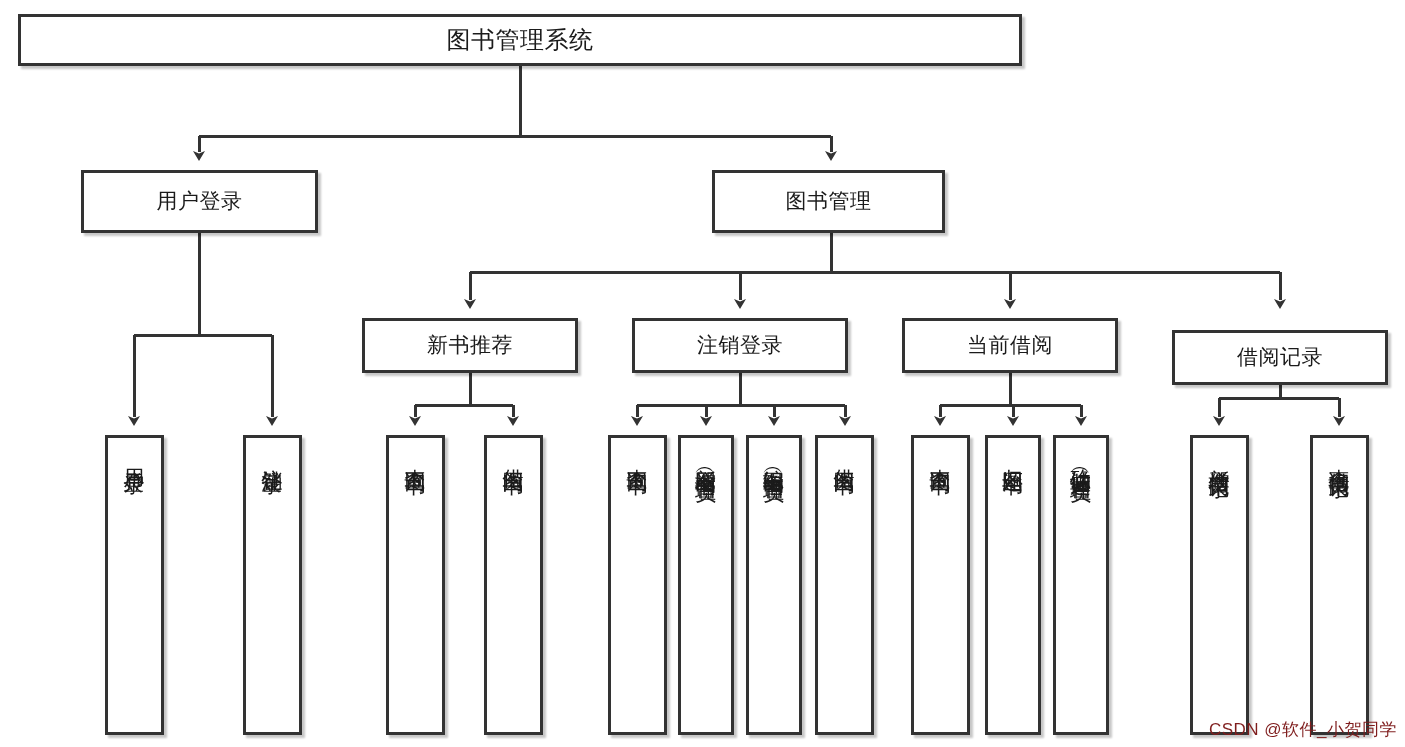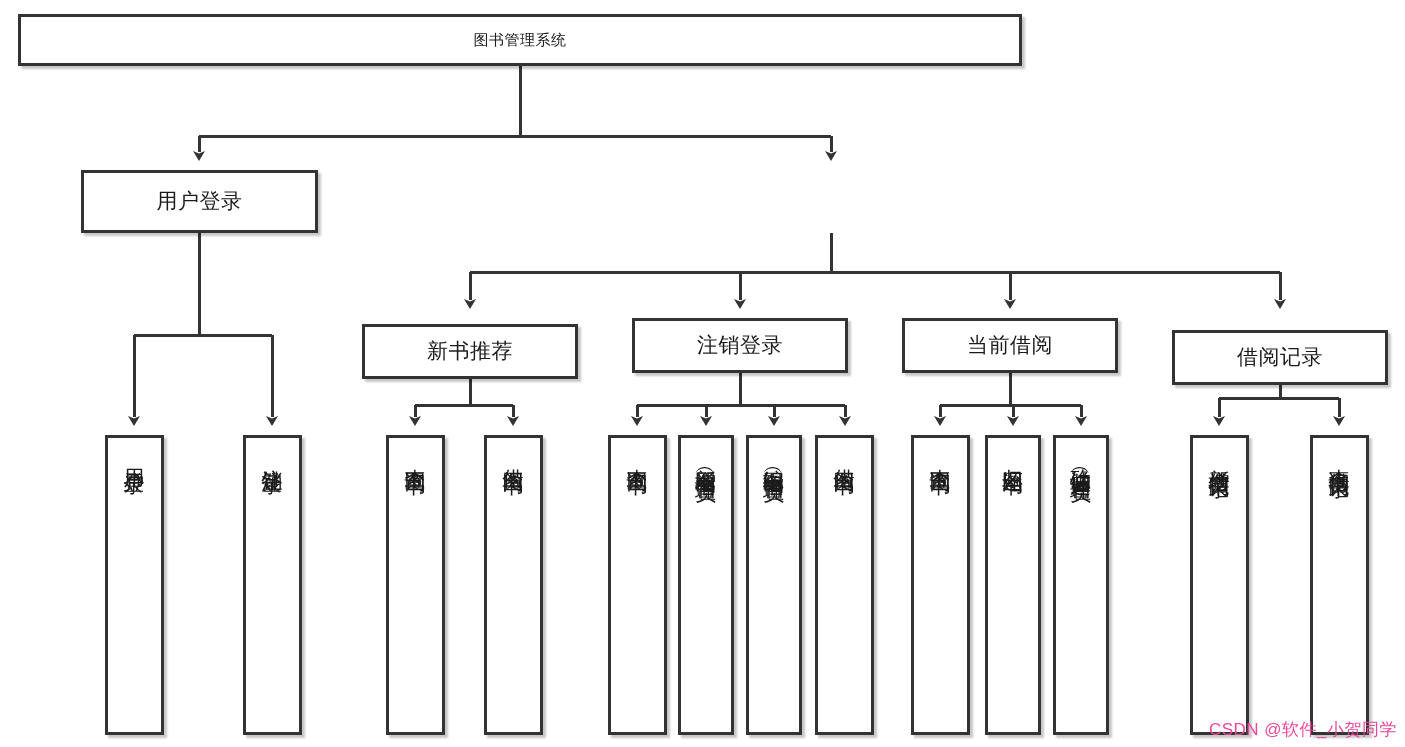--- a/index.html
+++ b/index.html
@@ -42,39 +42,39 @@
     align-items: center;
     justify-content: center;
     color: #1b1b1b;
   }
   .node .label {
     font-size: 21px;
     line-height: 1.15;
     letter-spacing: 0.5px;
     white-space: nowrap;
   }
-  .node.root .label { font-size: 15px; }
+  .node.root .label { font-size: 24px; }
   .node.vertical {
     align-items: flex-start;
     padding-top: 14px;
   }
   .node.vertical .label {
     writing-mode: vertical-rl;
     text-orientation: upright;
     font-size: 21px;
     letter-spacing: 2px;
     white-space: nowrap;
     line-height: 1;
   }
   #watermark {
     position: absolute;
     right: 8px;
     bottom: 6px;
     font-size: 17px;
-    color: #ec4899;
+    color: #7f1d1d;
     letter-spacing: 0.5px;
     white-space: nowrap;
     pointer-events: none;
   }
 </style>
 </head>
 <body>
 
 <div id="canvas">
 
@@ -130,22 +130,25 @@
 
   <div class="node-layer">
 
     <div class="node root" style="left:18px; top:14px; width:1004px; height:52px;">
       <span class="label">图书管理系统</span>
     </div>
 
     <div class="node" style="left:81px; top:170px; width:237px; height:63px;">
       <span class="label">用户登录</span>
     </div>
-
-    <div class="node" style="left:362px; top:318px; width:216px; height:55px;margin-top:6px;">
+    <div class="node" style="left:712px; top:170px; width:233px; height:63px;">
+      <span class="label">图书管理</span>
+    </div>
+
+    <div class="node" style="left:362px; top:318px; width:216px; height:55px;">
       <span class="label">新书推荐</span>
     </div>
     <div class="node" style="left:632px; top:318px; width:216px; height:55px;">
       <span class="label">注销登录</span>
     </div>
     <div class="node" style="left:902px; top:318px; width:216px; height:55px;justify-content:center;">
       <span class="label">当前借阅</span>
     </div>
     <div class="node" style="left:1172px; top:330px; width:216px; height:55px;">
       <span class="label">借阅记录</span>

